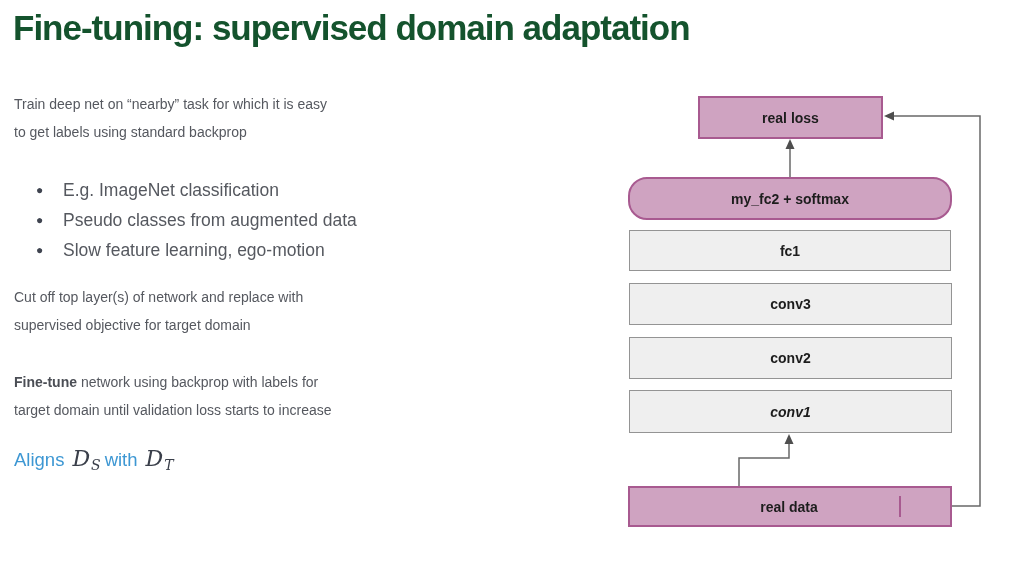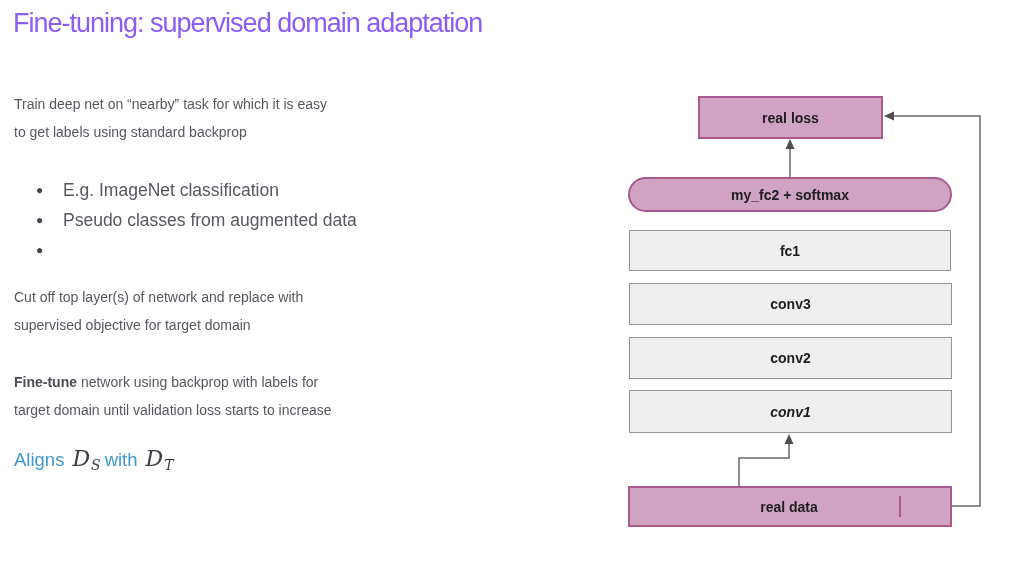--- a/index.html
+++ b/index.html
@@ -7,22 +7,22 @@
     position: relative;
     width: 1024px; height: 570px;
     background: #ffffff;
     overflow: hidden;
     font-family: "Liberation Sans", sans-serif;
   }
 
   
   .title {
     position: absolute; left: 13px; top: 8px;
-    font-size: 27px; font-weight: 400; letter-spacing: -1px;
-    color: #8b5cf6;
+    font-size: 35px; font-weight: 700; letter-spacing: -1px;
+    color: #14532d;
     white-space: nowrap;
   }
   .para {
     position: absolute; left: 14px;
     font-size: 14px; line-height: 28px;
     color: #55585f;
     white-space: nowrap;
   }
   .para b { font-weight: 700; color: #4b4e55; }
   .bullets {
@@ -59,21 +59,21 @@
   .dbox {
     position: absolute;
     box-sizing: border-box;
     display: flex; align-items: center; justify-content: center;
     font-size: 14px; font-weight: 700; color: #1d1d1d;
   }
   .pink { background: #cfa3c1; border: 2px solid #a85a90; }
   .gray { background: #efefef; border: 1px solid #949494; }
 
   .box-real-loss  { left: 698px; top:  96px; width: 185px; height: 43px; }
-  .box-myfc2      { left: 628px; top: 177px; width: 324px; height: 35px; border-radius: 19px; }
+  .box-myfc2      { left: 628px; top: 177px; width: 324px; height: 43px; border-radius: 19px; }
   .box-fc1        { left: 629px; top: 230px; width: 322px; height: 41px; }
   .box-conv3      { left: 629px; top: 283px; width: 323px; height: 42px; }
   .box-conv2      { left: 629px; top: 337px; width: 323px; height: 42px; }
   .box-conv1      { left: 629px; top: 390px; width: 323px; height: 43px; font-style: italic; }
 
   .box-bottom {
     left: 628px; top: 486px; width: 324px; height: 41px;
     padding: 8px; display: flex; align-items: stretch;
   }
   .cell {
@@ -104,20 +104,21 @@
     <li>
       <span class="dot">●</span>
       <span>E.g. ImageNet classification</span>
     </li>
     <li>
       <span class="dot">●</span>
       <span>Pseudo classes from augmented data</span>
     </li>
     <li>
       <span class="dot">●</span>
+      <span>Slow feature learning, ego-motion</span>
     </li>
   </ul>
 
   <div class="para" style="top: 283px;">
     <div>Cut off top layer(s) of network and replace with</div>
     <div>supervised objective for target domain</div>
   </div>
 
   <div class="para" style="top: 368px;">
     <div><b>Fine-tune</b> <span>network using backprop with labels for</span></div>

